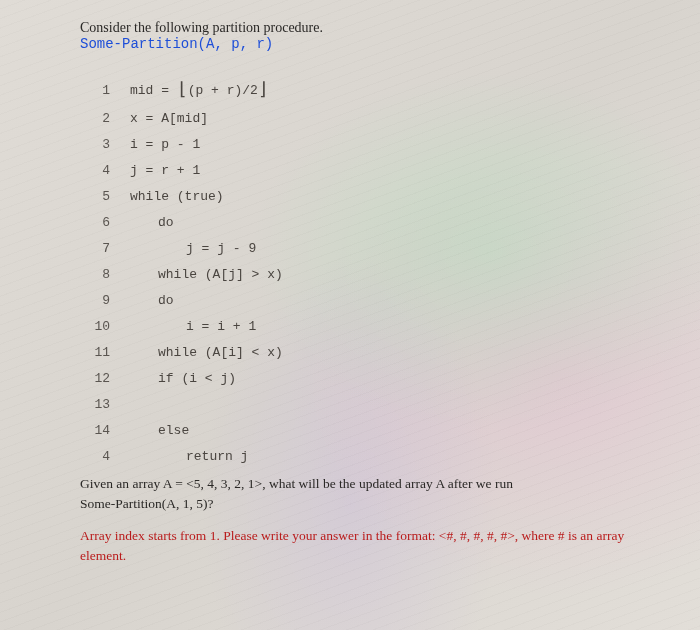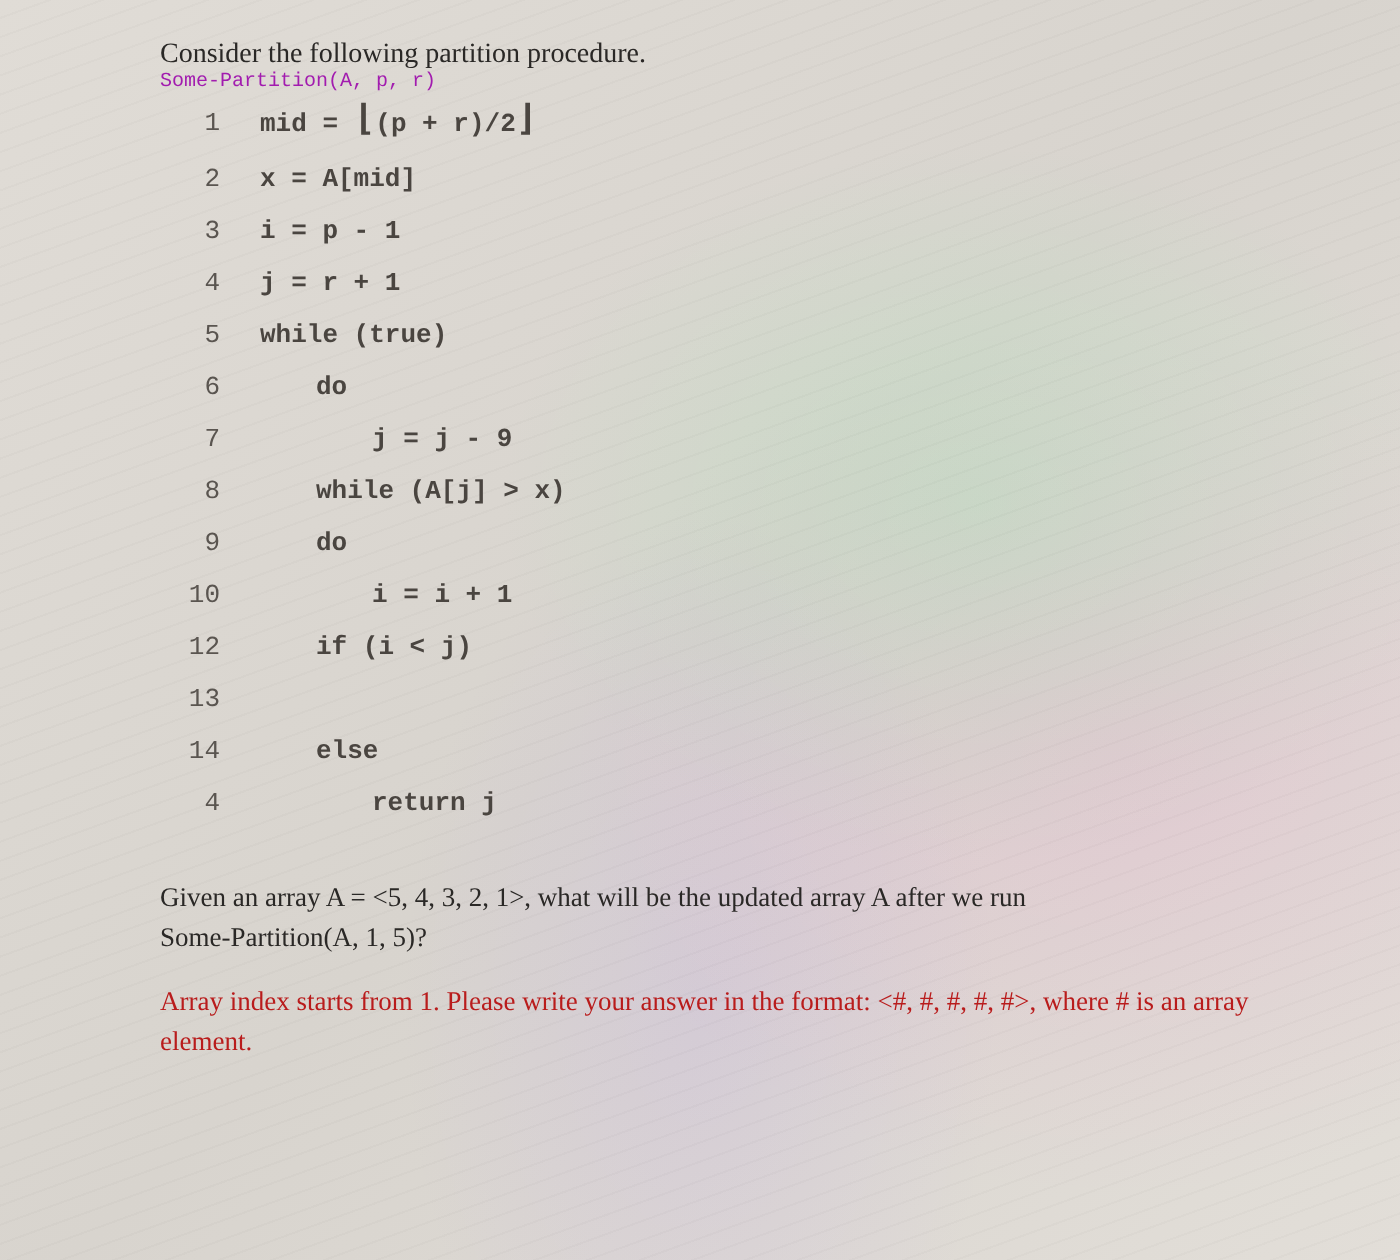--- a/index.html
+++ b/index.html
@@ -42,54 +42,53 @@
       z-index: 2;
       padding: 20px 40px 20px 80px;
       color: #3a3632;
     }
     .intro {
       font-size: 14px;
       color: #2a2826;
     }
     .proc-name {
       font-family: 'Courier New', monospace;
-      font-size: 10px;
-      color: #a21caf;
-      margin-bottom: 0;
+      font-size: 14px;
+      color: #1d4ed8;
+      margin-bottom: 24px;
     }
     .code-block {
       font-family: 'Courier New', monospace;
       font-size: 13px;
       line-height: 1.65;
       color: #4a4540;
     }
     .line {
       display: flex;
       align-items: center;
       min-height: 26px;
     }
     .linenum {
       width: 30px;
       text-align: right;
       padding-right: 20px;
       color: #5a5550;
     }
     .code {
       white-space: pre;
-      font-weight: bold;
     }
     .indent1 { padding-left: 28px; }
     .indent2 { padding-left: 56px; }
     .floor-open, .floor-close {
       font-size: 18px;
       vertical-align: middle;
       position: relative;
     }
     .question {
-      margin-top: 24px;
+      margin-top: 4px;
       font-size: 13.5px;
       line-height: 1.5;
       color: #2a2826;
     }
     .question .mono {
       font-family: Liberation Serif, serif;
     }
     .format-note {
       margin-top: 12px;
       font-size: 13.5px;
@@ -154,20 +153,24 @@
     <div class="line">
       <div class="linenum">9</div>
       <div class="code indent1">do</div>
     </div>
 
     <div class="line">
       <div class="linenum">10</div>
       <div class="code indent2">i = i + 1</div>
     </div>
 
+    <div class="line">
+      <div class="linenum">11</div>
+      <div class="code indent1">while (A[i] &lt; x)</div>
+    </div>
 
     <div class="line">
       <div class="linenum">12</div>
       <div class="code indent1">if (i &lt; j)</div>
     </div>
 
     <div class="line">
       <div class="linenum">13</div>
     </div>
 

